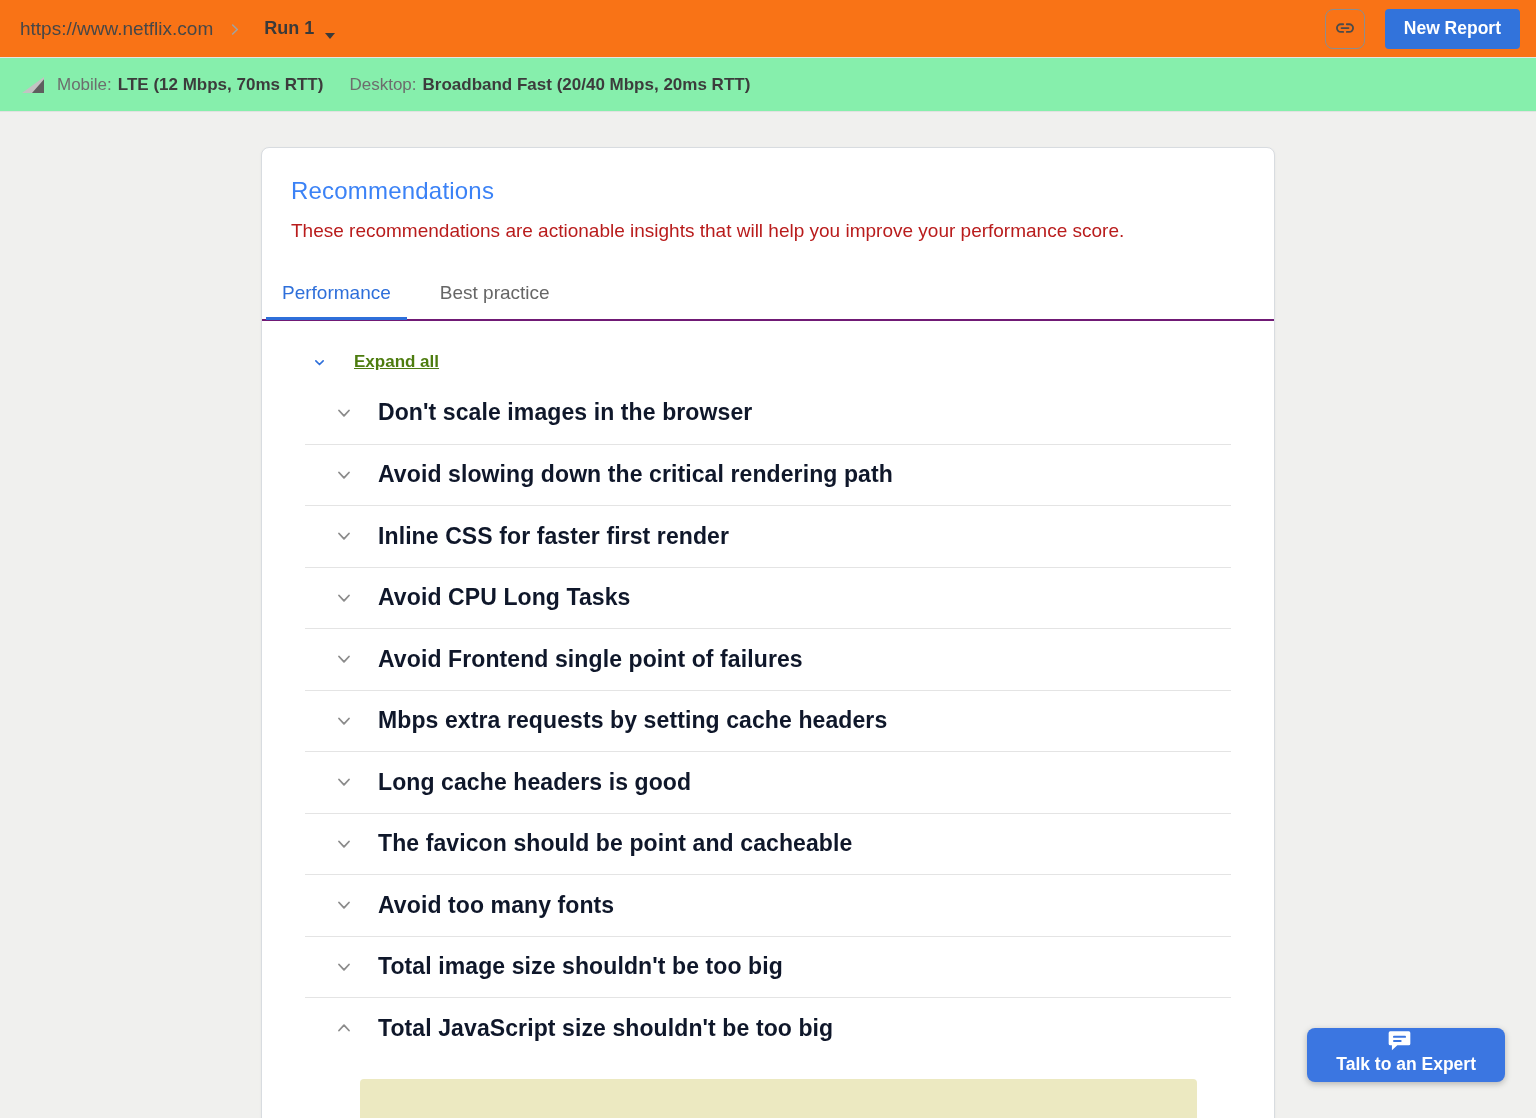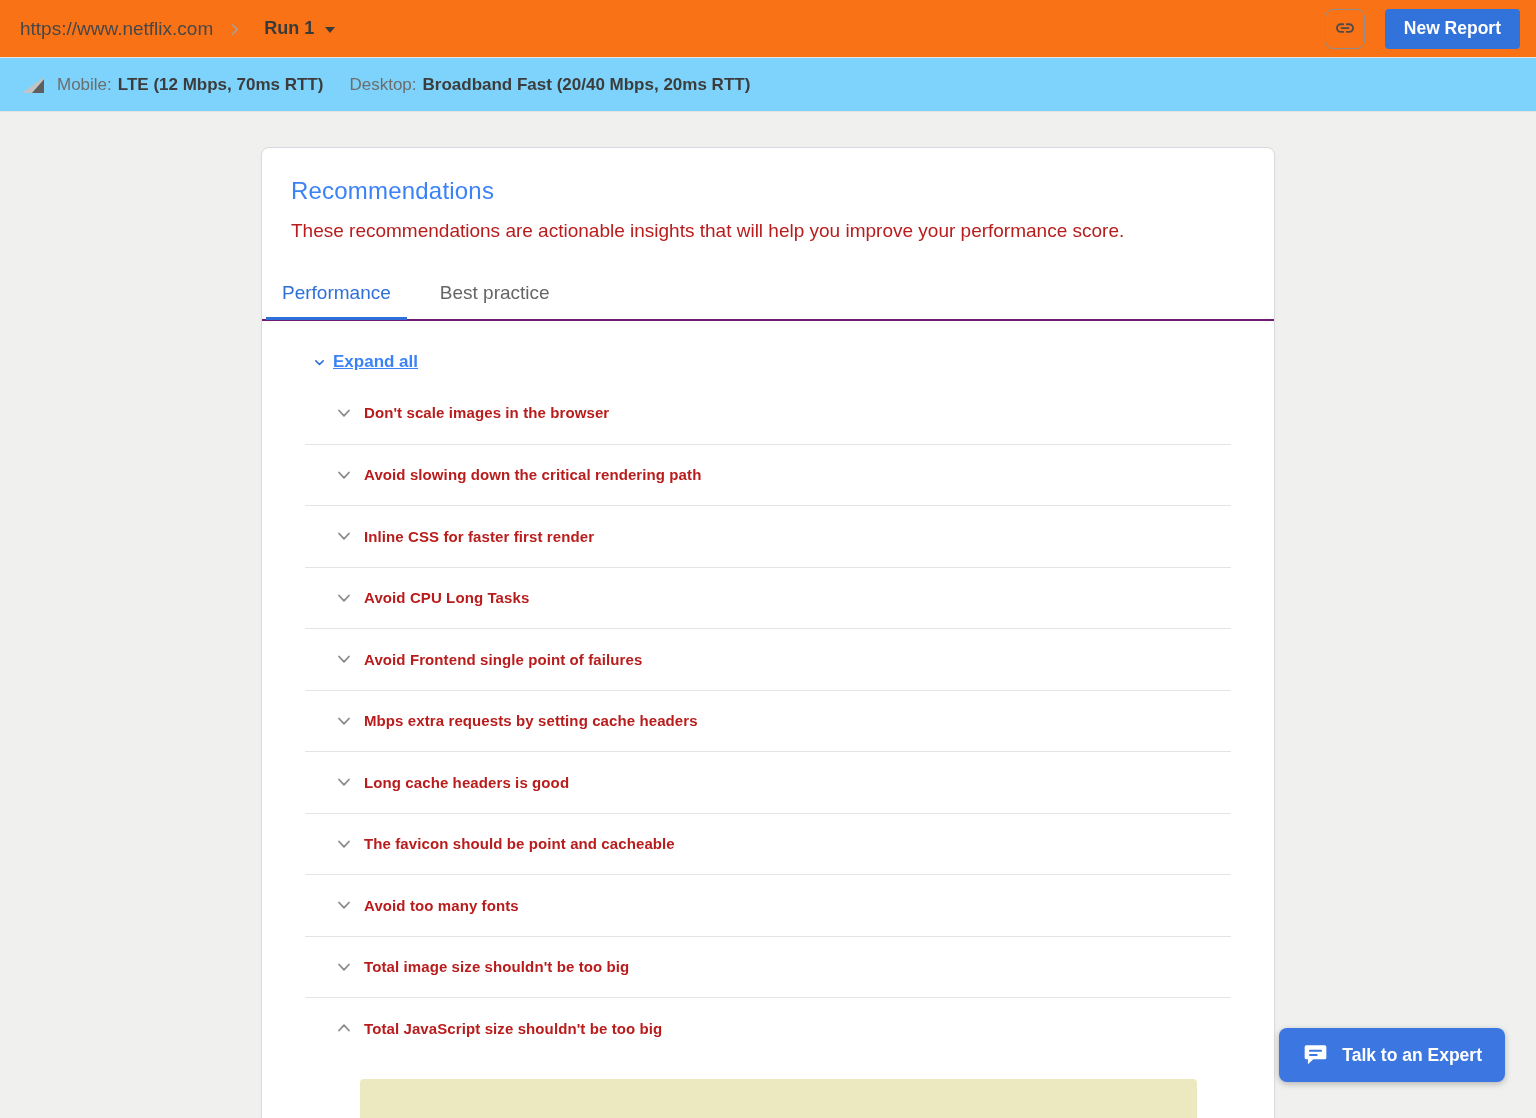--- a/index.html
+++ b/index.html
@@ -14,21 +14,21 @@
   .top-bar {
     height: 58px;
     background: #f97316;
     border-bottom: 1px solid #e4e5e4;
     display: flex;
     align-items: center;
     padding: 0 16px 0 20px;
   }
   .url-text { font-size: 19px; color: #474747; }
   .crumb-chevron { margin: 2px 22px 0 14px; display: flex; align-items: center; }
-  .run-selector { display: flex; align-items: center; cursor: pointer; }
+  .run-selector { display: flex; align-items: flex-end; cursor: pointer; }
   .run-label { font-size: 18px; font-weight: 700; color: #3a3a3a; }
   .caret-down {
     width: 0; height: 0; margin-left: 11px; margin-top: 2px;
     border-left: 5.5px solid transparent;
     border-right: 5.5px solid transparent;
     border-top: 6.5px solid #3a3a3a;
   }
   .top-spacer { flex: 1; }
   .link-button {
     width: 40px; height: 40px;
@@ -48,21 +48,21 @@
     font-size: 17.5px;
     font-weight: 600;
     font-family: inherit;
     cursor: pointer;
     display: flex; align-items: center;
   }
 
   
   .network-bar {
     height: 54px;
-    background: #7dd3fc;
+    background: #86efac;
     border-bottom: 1px solid #e2e2e1;
     display: flex;
     align-items: center;
     padding: 0 22px;
     text-align: right;
   }
   .signal-icon { display: flex; align-items: center; margin-right: 13px; }
   .net-group { display: flex; align-items: baseline; }
   .net-group + .net-group { margin-left: 26px; }
   .net-label { font-size: 17px; color: #6d6d6d; margin-right: 6px; }
@@ -115,46 +115,47 @@
     height: 61.5px;
     display: flex;
     align-items: center;
     padding-left: 31px;
     cursor: pointer;
   }
   .rec-row.with-border { border-top: 1px solid #e4e4e4; }
   .row-chevron { display: flex; align-items: center; width: 16px; }
   .rec-row.expanded .row-chevron svg { transform: rotate(180deg); }
   .row-title {
-    margin-left: 12px;
-    font-size: 15px;
+    margin-left: 26px;
+    font-size: 23px;
     font-weight: 700;
-    color: #b91c1c;
+    color: #0f172a;
     letter-spacing: 0.1px;
   }
   .expanded-content {
     margin: 20px 0 0 55px;
     width: 837px;
     height: 70px;
     border-radius: 4px 4px 0 0;
   }
 
   
   .chat-button {
     position: absolute;
     right: 31px;
     bottom: 36px;
     height: 54px;
-    padding: 0 23px;
+    padding: 0 29px;
     border: none;
     border-radius: 8px;
     display: flex;
     align-items: center;
     box-shadow: 0 2px 6px rgba(0,0,0,0.25);
     cursor: pointer;
+    flex-direction: column;
   }
   .chat-icon { display: flex; align-items: center; margin-right: 13px; }
   .chat-label { color: #ffffff; font-size: 17.5px; font-weight: 600; font-family: inherit; }
 </style>
 </head>
 <body>
 
 <div class="top-bar">
   <span class="url-text">https://www.netflix.com</span>
   <span class="crumb-chevron">
@@ -203,21 +204,21 @@
     <div class="tab">Best practice</div>
   </div>
 
   <div class="list-area">
     <div class="expand-all-row">
       <span class="expand-all-chevron">
         <svg width="13" height="13" viewBox="0 0 16 16">
             <path d="M3.5 6 L8 10.5 L12.5 6" fill="none" stroke="#2e6fda" stroke-width="2" stroke-linecap="round" stroke-linejoin="round"></path>
           </svg>
       </span>
-      <span class="expand-all-label" style="color: #3b82f6;">Expand all</span>
+      <span class="expand-all-label" style="color: #4d7c0f; margin-left: 21px;">Expand all</span>
     </div>
 
     <div class="rec-list">
         <div class="rec-row">
     <span class="row-chevron">
       <svg width="16" height="16" viewBox="0 0 16 16">
               <path d="M3 5.5 L8 10.8 L13 5.5" fill="none" stroke="#8b8b8b" stroke-width="1.8" stroke-linecap="round" stroke-linejoin="round"></path>
             </svg>
     </span>
     <span class="row-title">Don't scale images in the browser</span>

